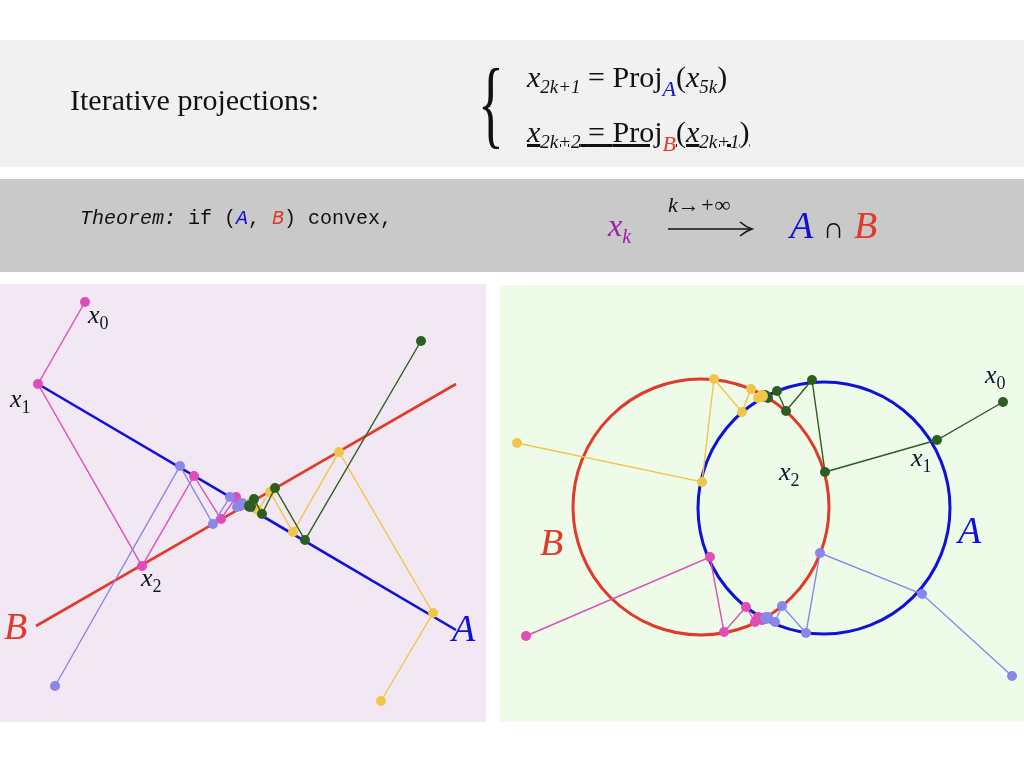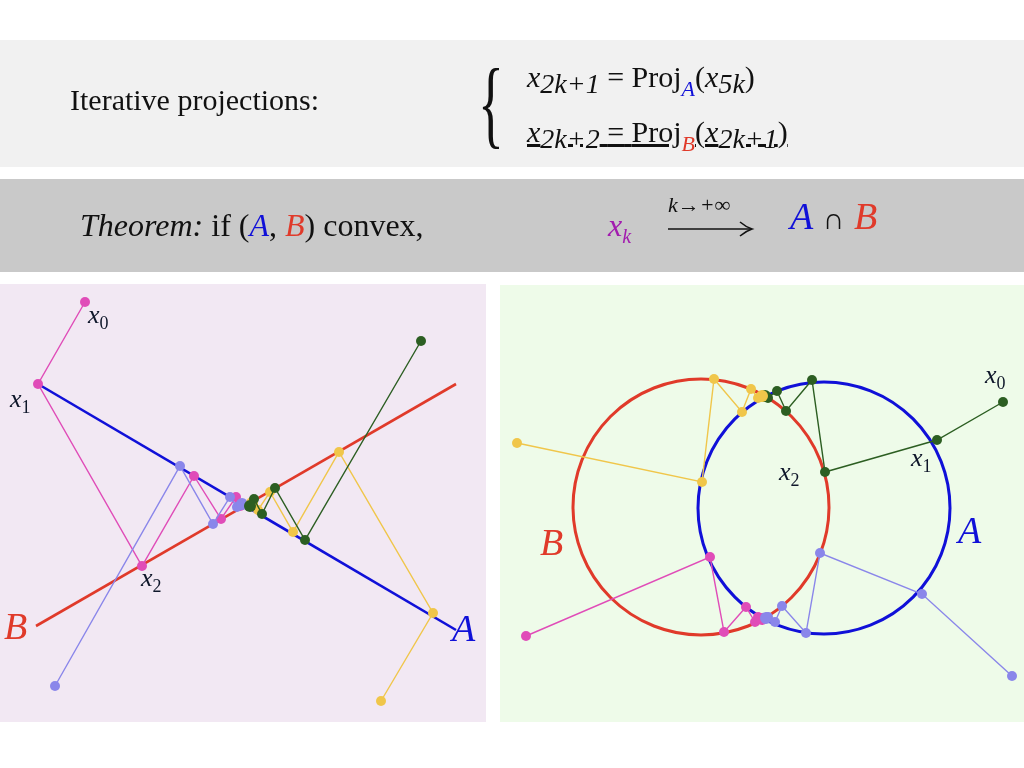--- a/index.html
+++ b/index.html
@@ -4,32 +4,32 @@
 <style>
   html, body { margin:0; padding:0; }
   body { width:1024px; height:768px; background:#ffffff; position:relative; overflow:hidden;
          font-family:"DejaVu Serif", "Liberation Serif", serif; }
   .box1 { position:absolute; left:0; top:40px; width:1024px; height:127px; background:#f1f1f1; }
   .box2 { position:absolute; left:0; top:179px; width:1024px; height:93px; background:#c9c9c9; }
   .lbl-main { position:absolute; left:70px; top:83px; font-size:30px; color:#111; font-family:"Liberation Serif", serif; }
   .brace { position:absolute; left:478px; top:54px; font-size:98px; line-height:98px; color:#111; font-family:"Liberation Serif", serif; transform:scaleX(0.55); transform-origin:left top; font-weight:200; }
   .eq { position:absolute; left:527px; font-size:30px; color:#111; font-family:"Liberation Serif", serif; white-space:nowrap; }
   .eq i { font-style:italic; }
-  .eq sub { font-size:28px; vertical-align:-6px; line-height:0; }
+  .eq sub { font-size:19px; vertical-align:-6px; line-height:0; }
   .eq sub.col { font-size:22px; font-style:italic; vertical-align:-9px; }
   .eq1 { top:60px; }
   .eq2 { top:115px;text-decoration:underline; }
-  .thm { position:absolute; left:80px; top:207px; font-size:32px; color:#111; font-family:Liberation Serif, serif; white-space:nowrap; }
+  .thm { position:absolute; left:80px; top:207px; font-size:20px; color:#111; font-family:Liberation Mono, monospace; white-space:nowrap; }
   .thm i { font-style:italic; }
   .arrow-wrap { position:absolute; left:660px; top:192px; width:100px; height:60px; }
   .arrow-lbl { position:absolute; left:8px; top:0; font-size:22px; font-family:"Liberation Serif", serif; color:#111; white-space:nowrap; }
   .arrow-lbl i { font-style:italic; }
   .xk { position:absolute; left:608px; top:207px; font-size:32px; font-style:italic; font-family:"Liberation Serif", serif; color:#a21caf; }
   .xk sub { font-size:20px; vertical-align:-7px; line-height:0; }
-  .cap { position:absolute; left:790px; top:194px; font-size:38px; font-family:"Liberation Serif", serif; white-space:nowrap; }
+  .cap { position:absolute; left:790px; top:203px; font-size:38px; font-family:"Liberation Serif", serif; white-space:nowrap; }
   .cap i { font-style:italic; }
   .panel-left { position:absolute; left:0; top:284px; width:486px; height:438px; background:#f2e8f3; }
   .panel-right { position:absolute; left:500px; top:285px; width:524px; height:437px; background:#eefbe9; }
   svg.plot { position:absolute; left:0; top:0; }
   .mlabel { position:absolute; font-family:"Liberation Serif", serif; font-style:italic; color:#0f172a; font-size:26px; white-space:nowrap; }
   .mlabel sub { font-style:normal; font-size:18px; vertical-align:-6px; line-height:0; }
   .setlbl { position:absolute; font-family:"Liberation Serif", serif; font-style:italic; font-size:38px; }
 </style>
 </head>
 <body>

